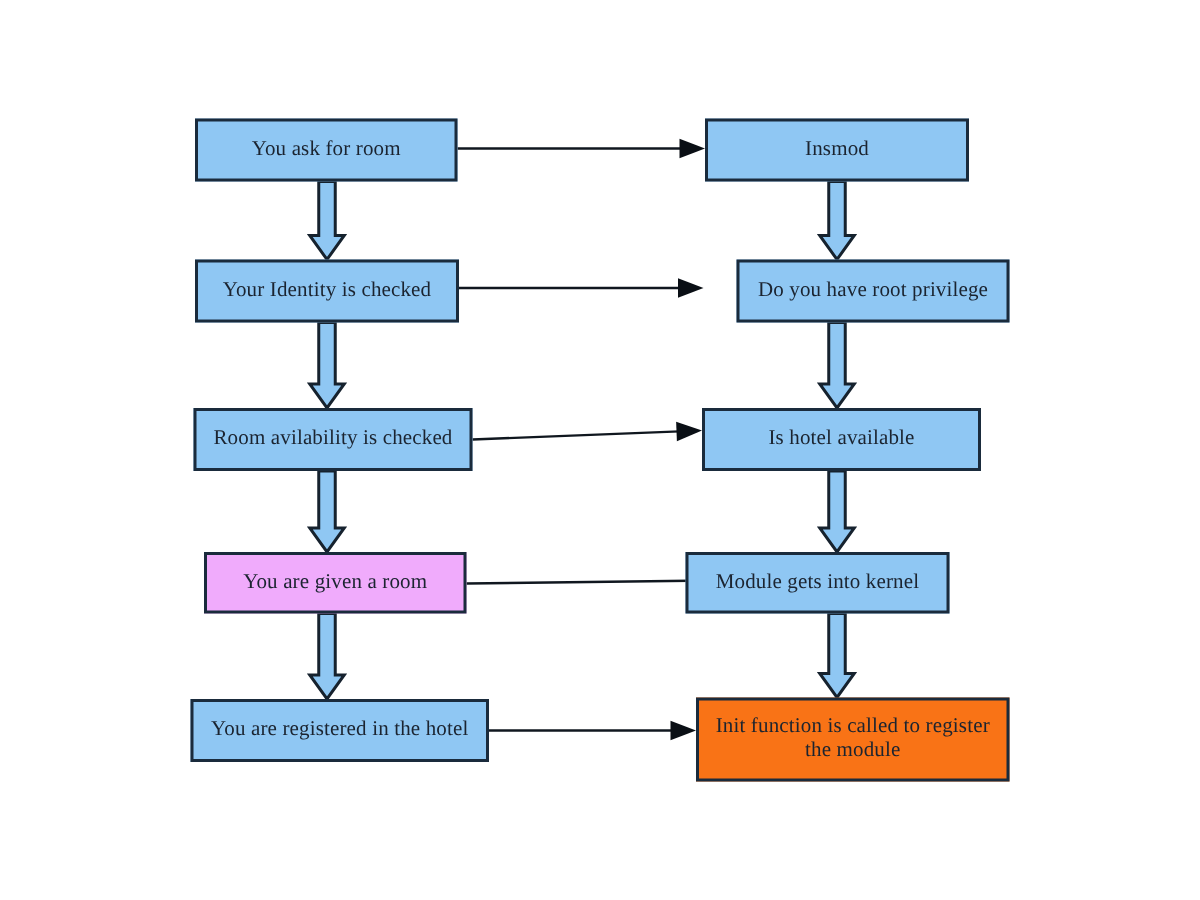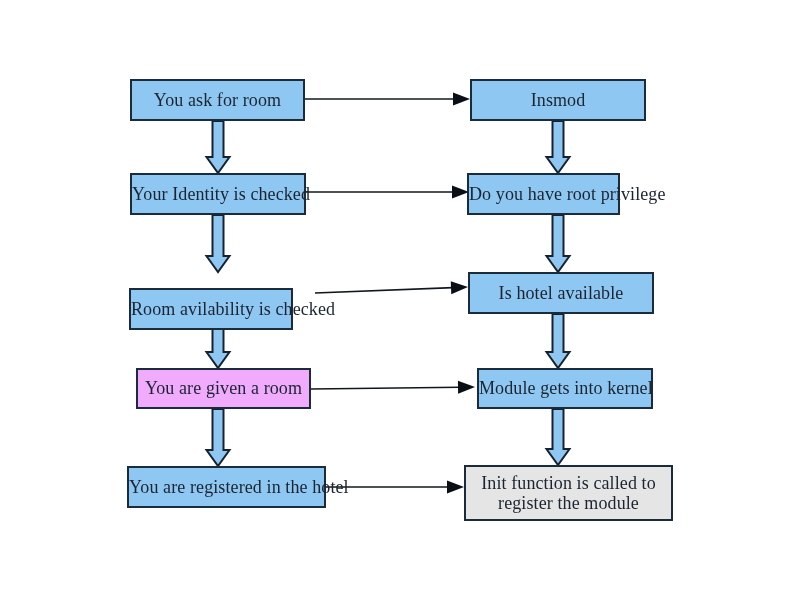--- a/index.html
+++ b/index.html
@@ -21,21 +21,21 @@
   .node {
     position: absolute;
     box-sizing: border-box;
     background: #8fc7f3;
     border: 2px solid #0f172a;
     display: flex;
     align-items: center;
     justify-content: center;
     text-align: center;
     color: #1b2430;
-    font-size: 18px;
+    font-size: 14px;
     line-height: 1.12;
     letter-spacing: 0.1px;
     white-space: nowrap;
     overflow: visible;
   }
   .node.wrap {
     white-space: normal;
     padding: 0 2px;
   }
   .node-label {
@@ -99,36 +99,36 @@
   <div id="node-layer">
       <div class="node" style="left: 130px; top: 79px; width: 175px; height: 42px; background: rgb(143, 199, 243); border-color: rgb(26, 43, 60);">
         <span class="node-label">You ask for room</span>
       </div>
       <div class="node" style="left: 470px; top: 79px; width: 176px; height: 42px; background: rgb(143, 199, 243); border-color: rgb(26, 43, 60); justify-content: center;">
         <span class="node-label">Insmod</span>
       </div>
       <div class="node" style="left: 130px; top: 173px; width: 176px; height: 42px; background: rgb(143, 199, 243); border-color: rgb(26, 43, 60);">
         <span class="node-label">Your Identity is checked</span>
       </div>
-      <div class="node" style="left: 467px; top: 173px; width: 153px; height: 42px; background: rgb(143, 199, 243); border-color: rgb(26, 43, 60);">
+      <div class="node" style="left: 491px; top: 173px; width: 182px; height: 42px; background: rgb(143, 199, 243); border-color: rgb(26, 43, 60);">
         <span class="node-label">Do you have root privilege</span>
       </div>
-      <div class="node" style="left: 129px; top: 272px; width: 164px; height: 42px; background: rgb(143, 199, 243); border-color: rgb(26, 43, 60); margin-top: 16px;">
+      <div class="node" style="left: 129px; top: 272px; width: 186px; height: 42px; background: rgb(143, 199, 243); border-color: rgb(26, 43, 60);">
         <span class="node-label">Room avilability is checked</span>
       </div>
       <div class="node" style="left: 468px; top: 272px; width: 186px; height: 42px; background: rgb(143, 199, 243); border-color: rgb(26, 43, 60);">
         <span class="node-label">Is hotel available</span>
       </div>
       <div class="node" style="left: 136px; top: 368px; width: 175px; height: 41px; background: #f0abfc; border-color: rgb(26, 43, 60);">
         <span class="node-label">You are given a room</span>
       </div>
-      <div class="node" style="left: 477px; top: 368px; width: 176px; height: 41px; background: rgb(143, 199, 243); border-color: rgb(26, 43, 60); justify-content: center;">
+      <div class="node" style="left: 457px; top: 368px; width: 176px; height: 41px; background: rgb(143, 199, 243); border-color: rgb(26, 43, 60); justify-content: center;">
         <span class="node-label">Module gets into kernel</span>
       </div>
       <div class="node" style="left: 127px; top: 466px; width: 199px; height: 42px; background: rgb(143, 199, 243); border-color: rgb(26, 43, 60);">
         <span class="node-label">You are registered in the hotel</span>
       </div>
-      <div class="node wrap" style="left: 464px; top: 465px; width: 209px; height: 56px; background: #e5e5e5; border-color: rgb(26, 43, 60);">
+      <div class="node wrap" style="left: 464px; top: 465px; width: 209px; height: 56px; background: #f97316; border-color: rgb(26, 43, 60);">
         <span class="node-label">Init function is called to register the module</span>
       </div>
     </div>
 
 </div>
 
 </body></html>

